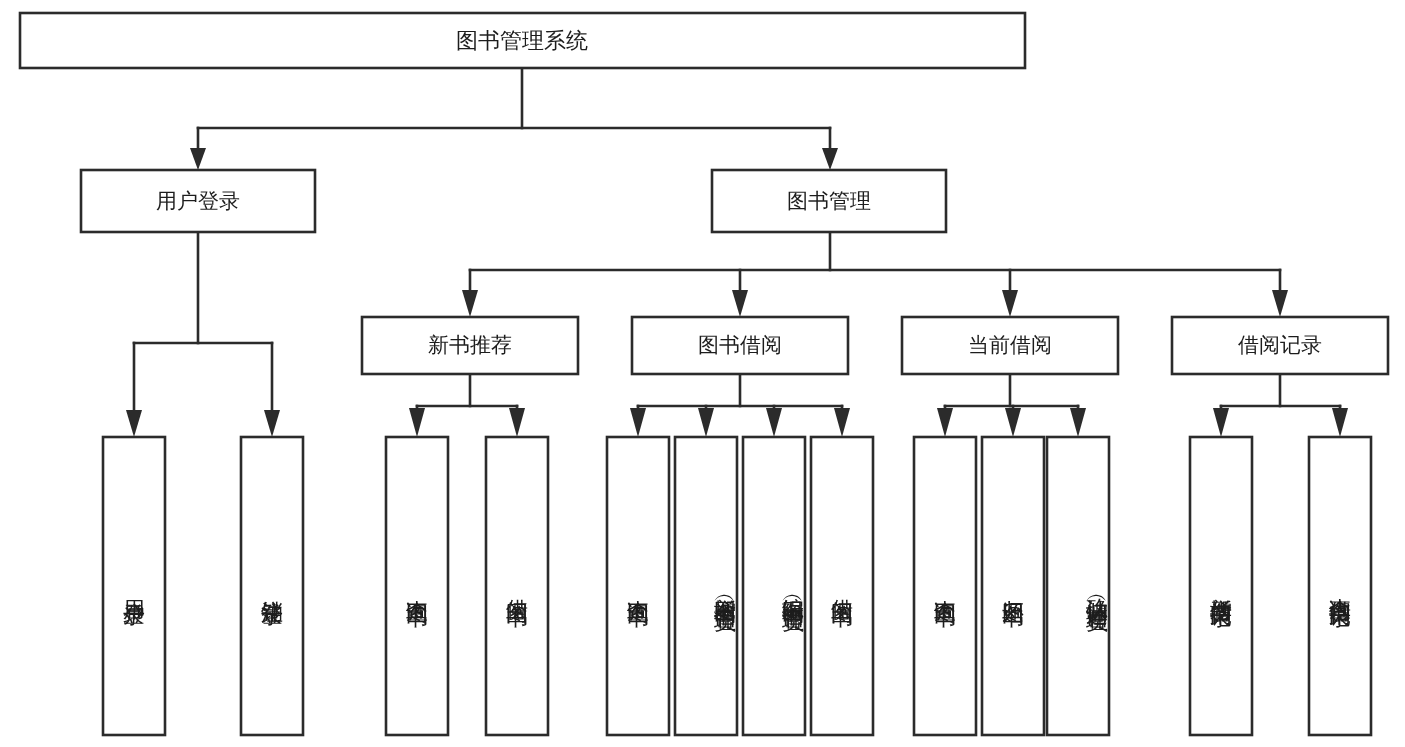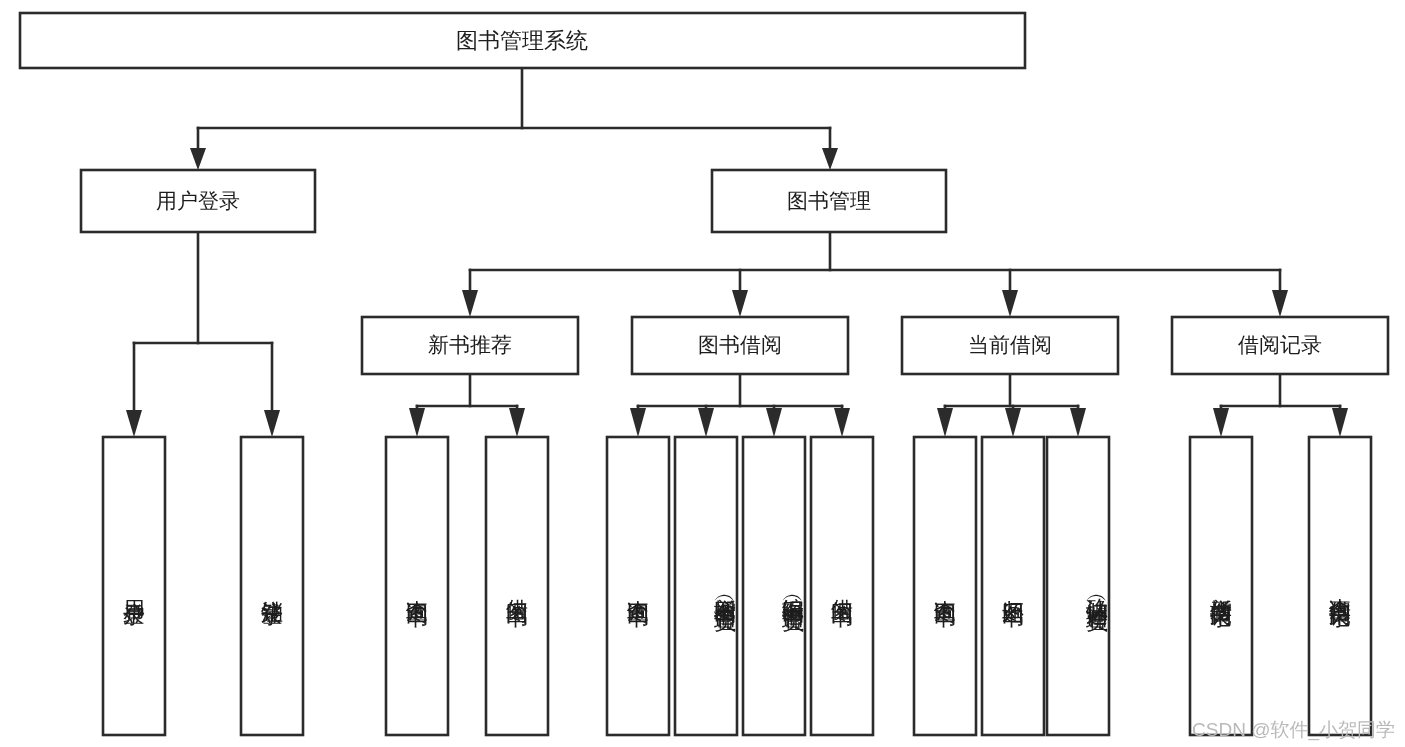--- a/index.html
+++ b/index.html
@@ -204,14 +204,13 @@
   <div class="leaf-label" style="left:743px; top:443px; width:62px; height:292px;">编辑图书（管理员）</div>
   <div class="leaf-label centered" style="left:811px; top:437px; width:62px; height:298px;">借阅图书</div>
 
   <div class="leaf-label centered" style="left:914px; top:437px; width:62px; height:298px;">查询图书</div>
   <div class="leaf-label centered" style="left:982px; top:437px; width:62px; height:298px;">归还图书</div>
   <div class="leaf-label" style="left:1047px; top:443px; width:62px; height:292px;">确认归还（管理员）</div>
 
   <div class="leaf-label centered" style="left:1190px; top:437px; width:62px; height:298px;">新增借阅记录</div>
   <div class="leaf-label centered" style="left:1309px; top:437px; width:62px; height:298px;">查询借阅记录</div>
 
-  <div class="watermark">CSDN @软件_小贺同学</div>
 </div>
 
 </body></html>

